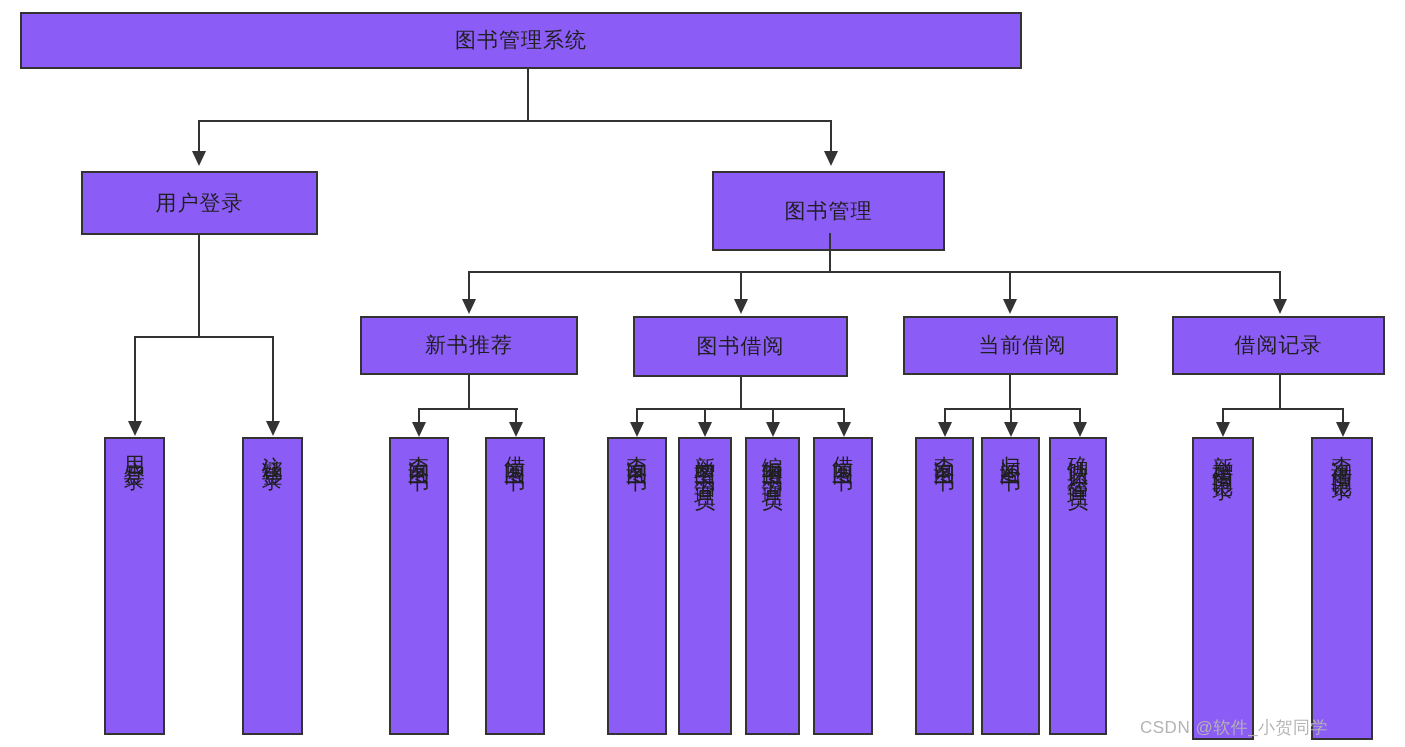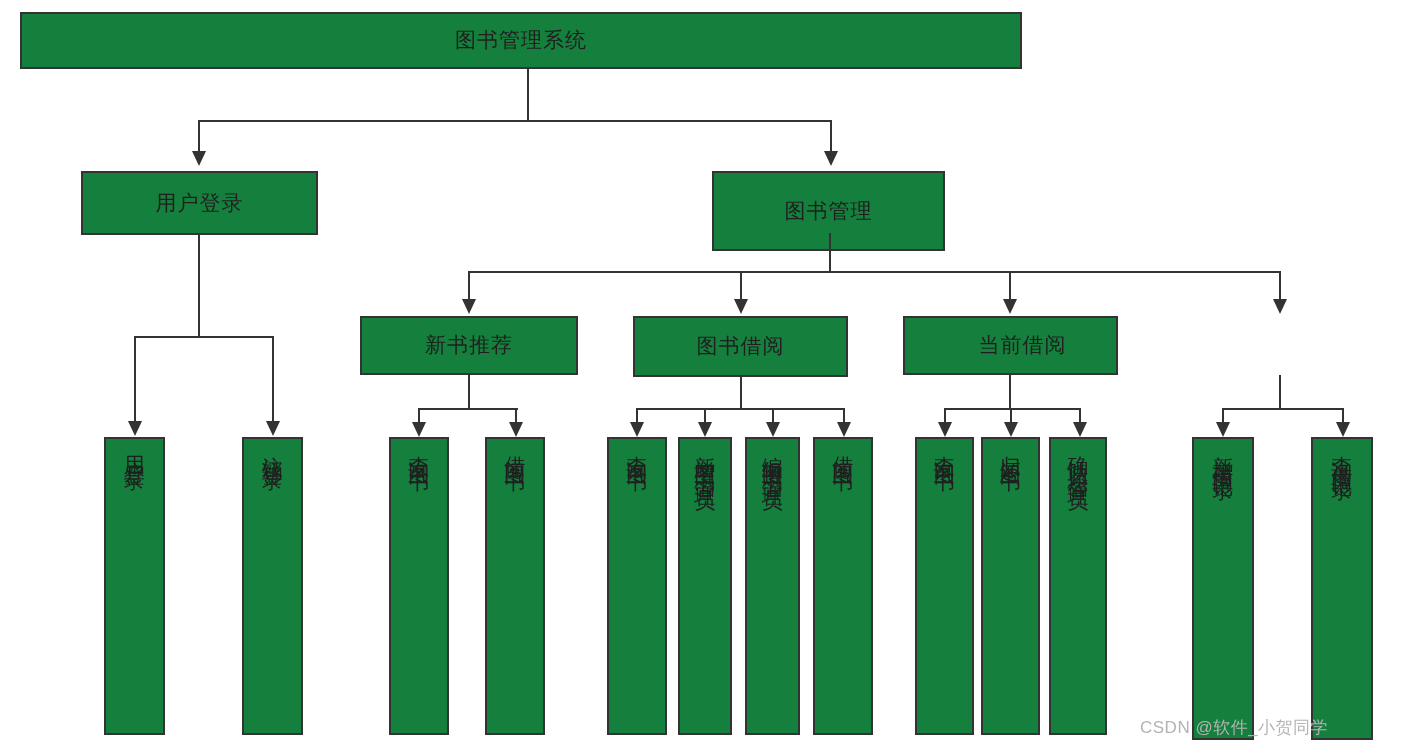--- a/index.html
+++ b/index.html
@@ -12,21 +12,21 @@
     position:relative;
     width:1405px;
     height:747px;
     background:#ffffff;
     overflow:hidden;
   }
   
   .node{
     position:absolute;
     box-sizing:border-box;
-    background:#15803d;
+    background:#8b5cf6;
     border:2.5px solid #333333;
     display:flex;
     align-items:center;
     justify-content:center;
     text-align:left;
   }
   .node.root{
     border-width:2.5px;
   }
   .node .label-h{
@@ -124,20 +124,23 @@
 
   <div class="node" style="left:633px;top:316px;width:215px;height:61px;">
     <span class="label-h">图书借阅</span>
   </div>
   <div class="node" style="left:360px;top:316px;width:218px;height:59px;">
     <span class="label-h">新书推荐</span>
   </div>
   <div class="node" style="left:903px;top:316px;width:215px;height:59px;padding-left:24px;">
     <span class="label-h">当前借阅</span>
   </div>
+  <div class="node" style="left:1172px;top:316px;width:213px;height:59px;">
+    <span class="label-h">借阅记录</span>
+  </div>
 
   <div class="vline" style="left:468px;top:375px;height:33px;"></div>
   <div class="hline" style="left:418px;top:408px;width:100px;"></div>
   <div class="vline" style="left:418px;top:408px;height:14px;"></div>
   <div class="arrow" style="left:412px;top:422px;"></div>
   <div class="vline" style="left:515px;top:408px;height:14px;"></div>
   <div class="arrow" style="left:509px;top:422px;"></div>
 
   <div class="vline" style="left:740px;top:377px;height:31px;"></div>
   <div class="hline" style="left:636px;top:408px;width:207px;"></div>

